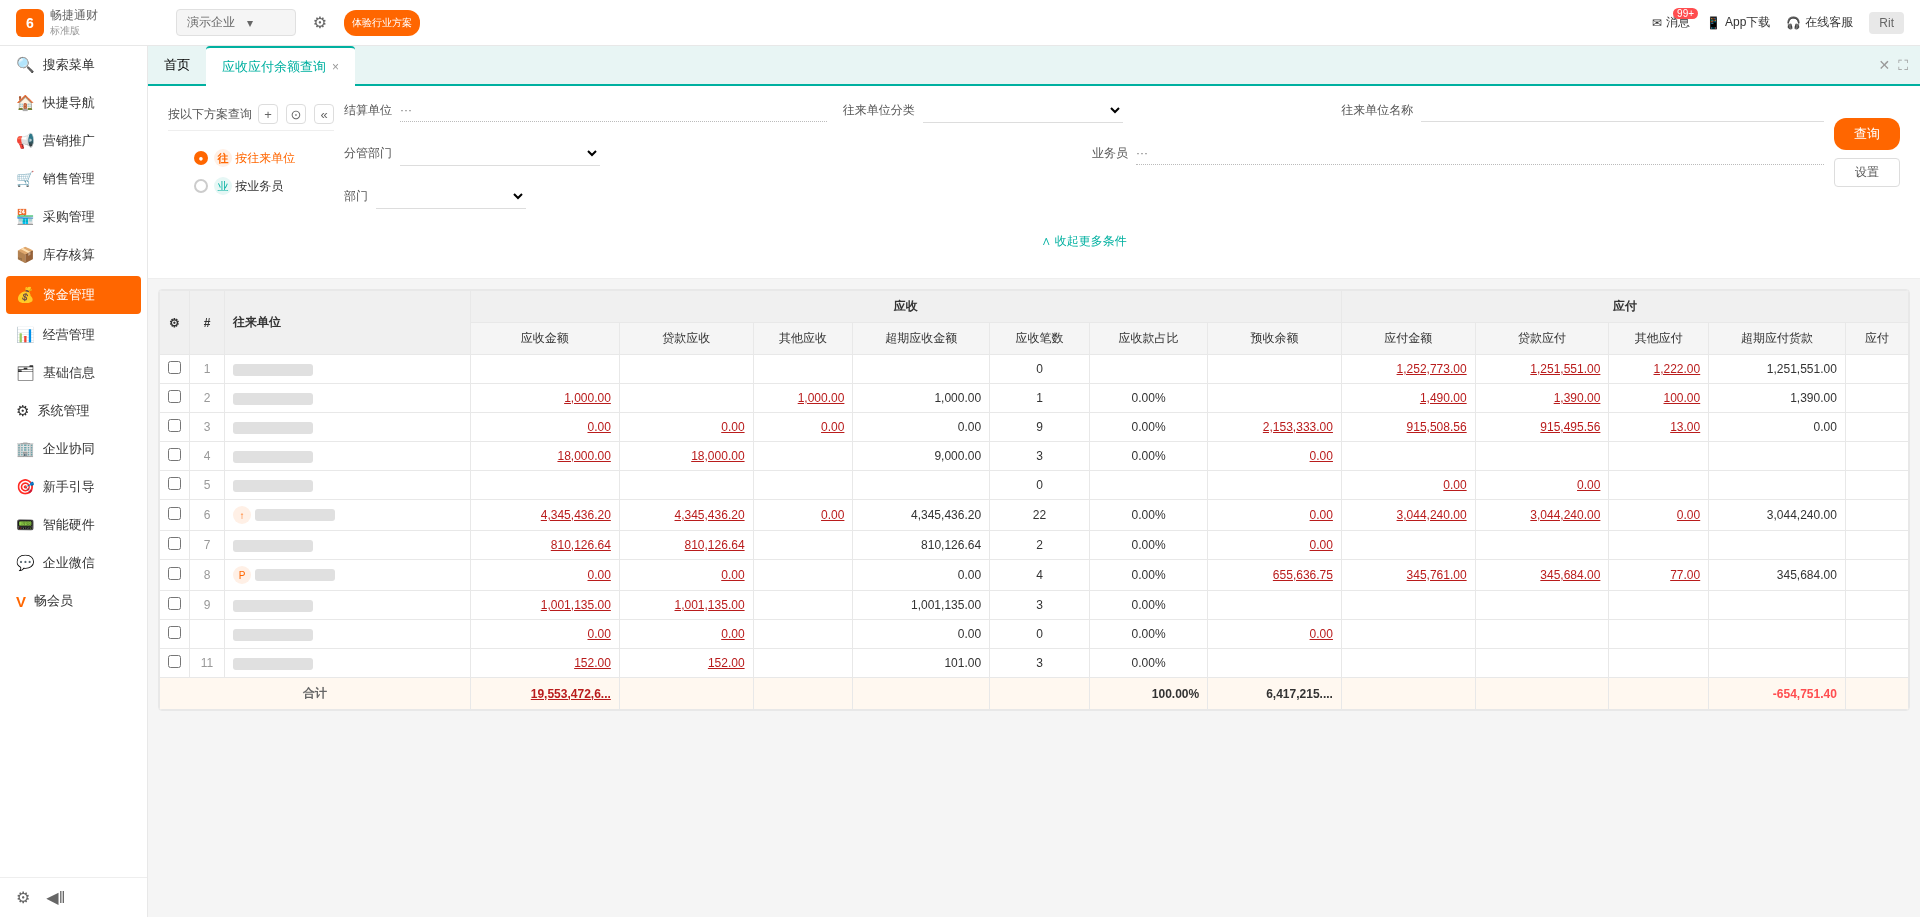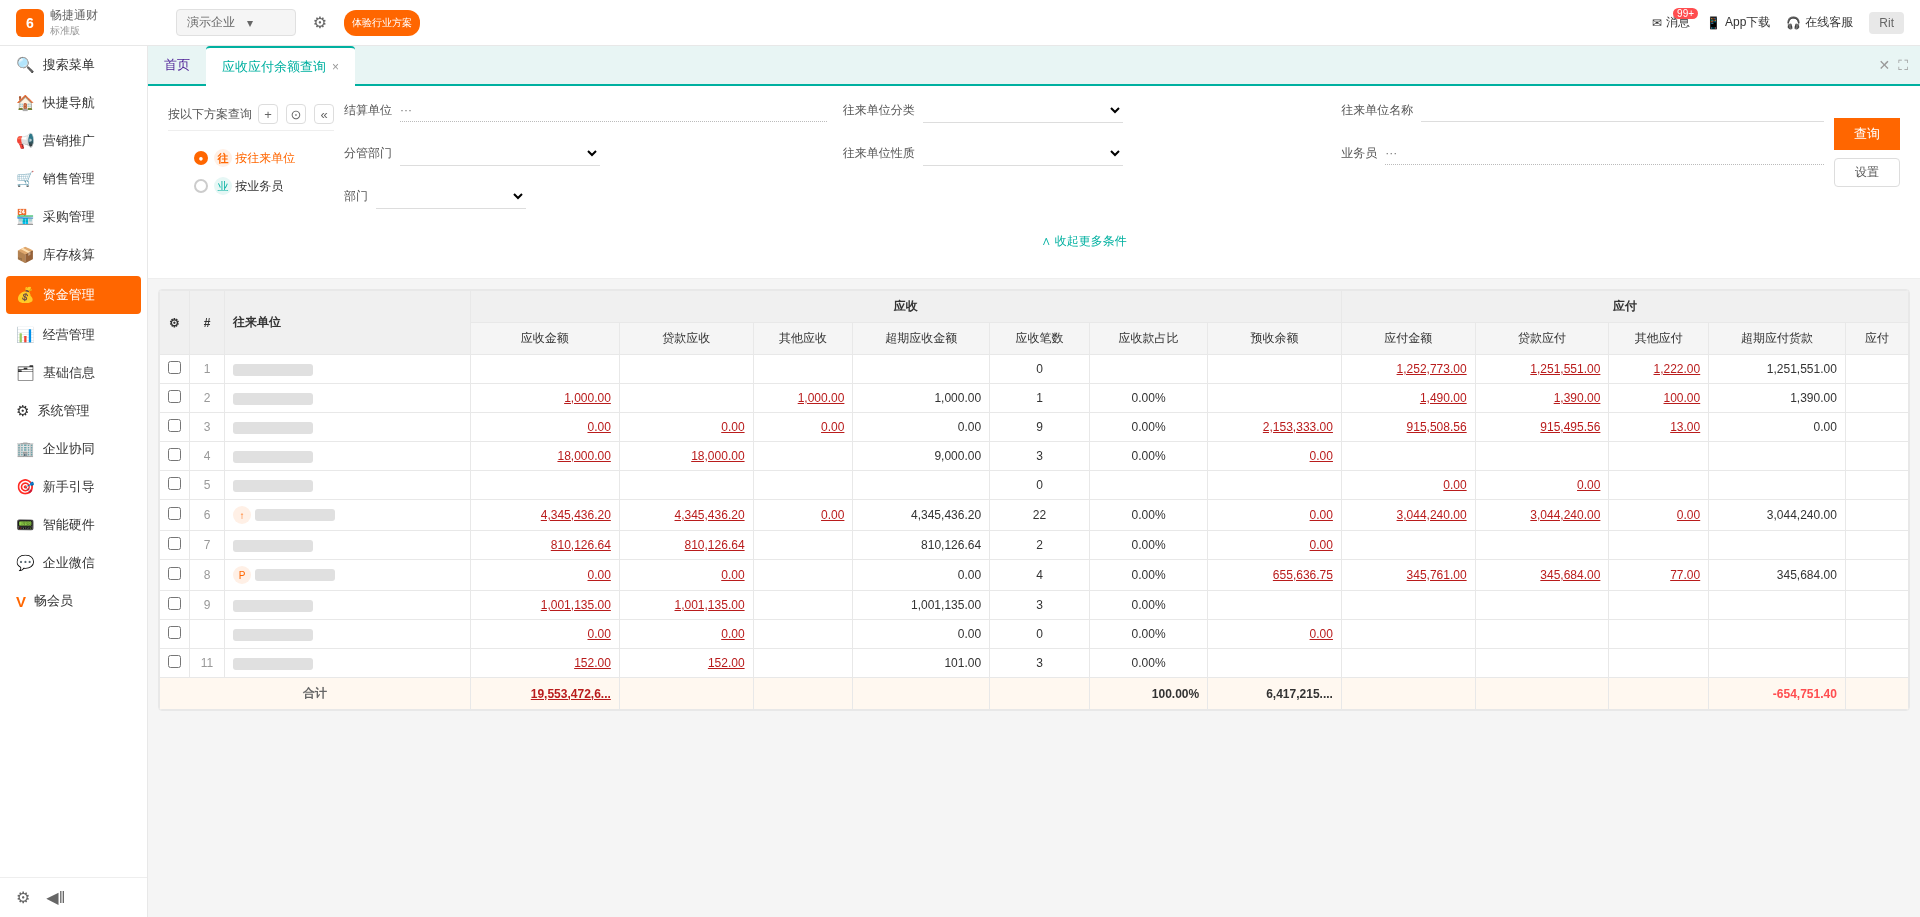--- a/index.html
+++ b/index.html
@@ -145,21 +145,21 @@
       border-bottom: 2px solid #00b0a0;
     }
     .tab-item {
       display: flex; align-items: center; gap: 6px;
       padding: 0 16px;
       height: 40px;
       cursor: pointer;
       font-size: 13px;
       color: #666;
     }
-    .tab-item.home { background: transparent; color: #4c1d95; }
+    .tab-item.home { background: transparent; color: #000000; }
     .tab-item.active {
       background: #fff;
       color: #00b0a0;
       border-top: 2px solid #00b0a0;
       margin-top: 2px;
       border-radius: 4px 4px 0 0;
     }
     .tab-close { font-size: 12px; color: #999; cursor: pointer; }
     .tab-bar-actions {
       margin-left: auto;
@@ -289,21 +289,21 @@
       font-size: 12px;
       color: #00b0a0;
       cursor: pointer;
     }
 
     
     .query-btn {
       background: #ff6600;
       color: #fff;
       border: none;
-      border-radius: 0;
+      border-radius: 12px;
       padding: 7px 20px;
       font-size: 13px;
       cursor: pointer;
       display: block;
     }
     .settings-btn {
       background: #fff;
       color: #555;
       border: 1px solid #ddd;
       border-radius: 4px;
@@ -572,26 +572,20 @@
           </div>
 
           <div class="filter-row">
             <div class="filter-cell">
               <span class="filter-cell-label">分管部门</span>
               <select class="filter-select">
                 <option></option>
               </select>
             </div>
             <div class="filter-cell">
-              <span class="filter-cell-label">往来单位性质</span>
-              <select class="filter-select">
-                <option></option>
-              </select>
-            </div>
-            <div class="filter-cell">
               <span class="filter-cell-label">业务员</span>
               <input class="filter-cell-input-dotted" placeholder="···" style="color: rgb(204, 204, 204); width: 180px;">
             </div>
           </div>
 
           <div class="filter-row">
             <div class="filter-cell">
               <span class="filter-cell-label">部门</span>
               <select class="filter-select" style="max-width:150px;">
                 <option></option>

